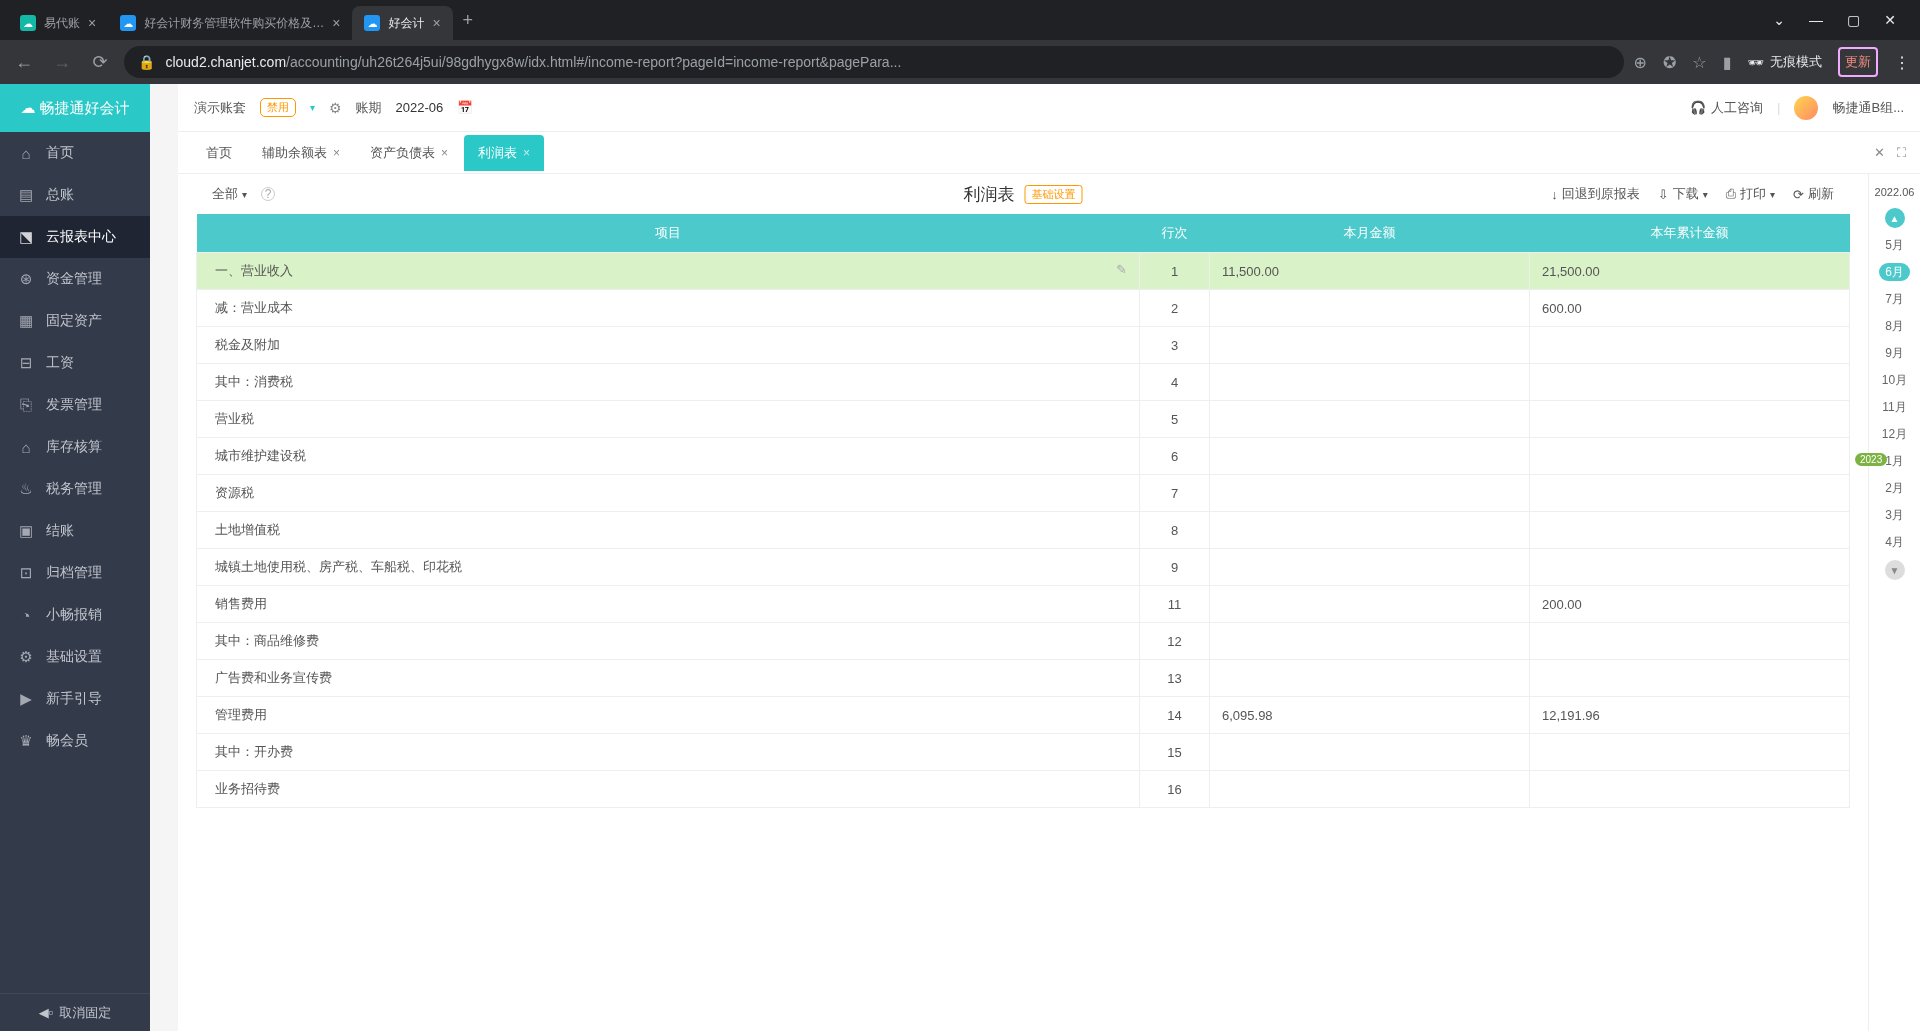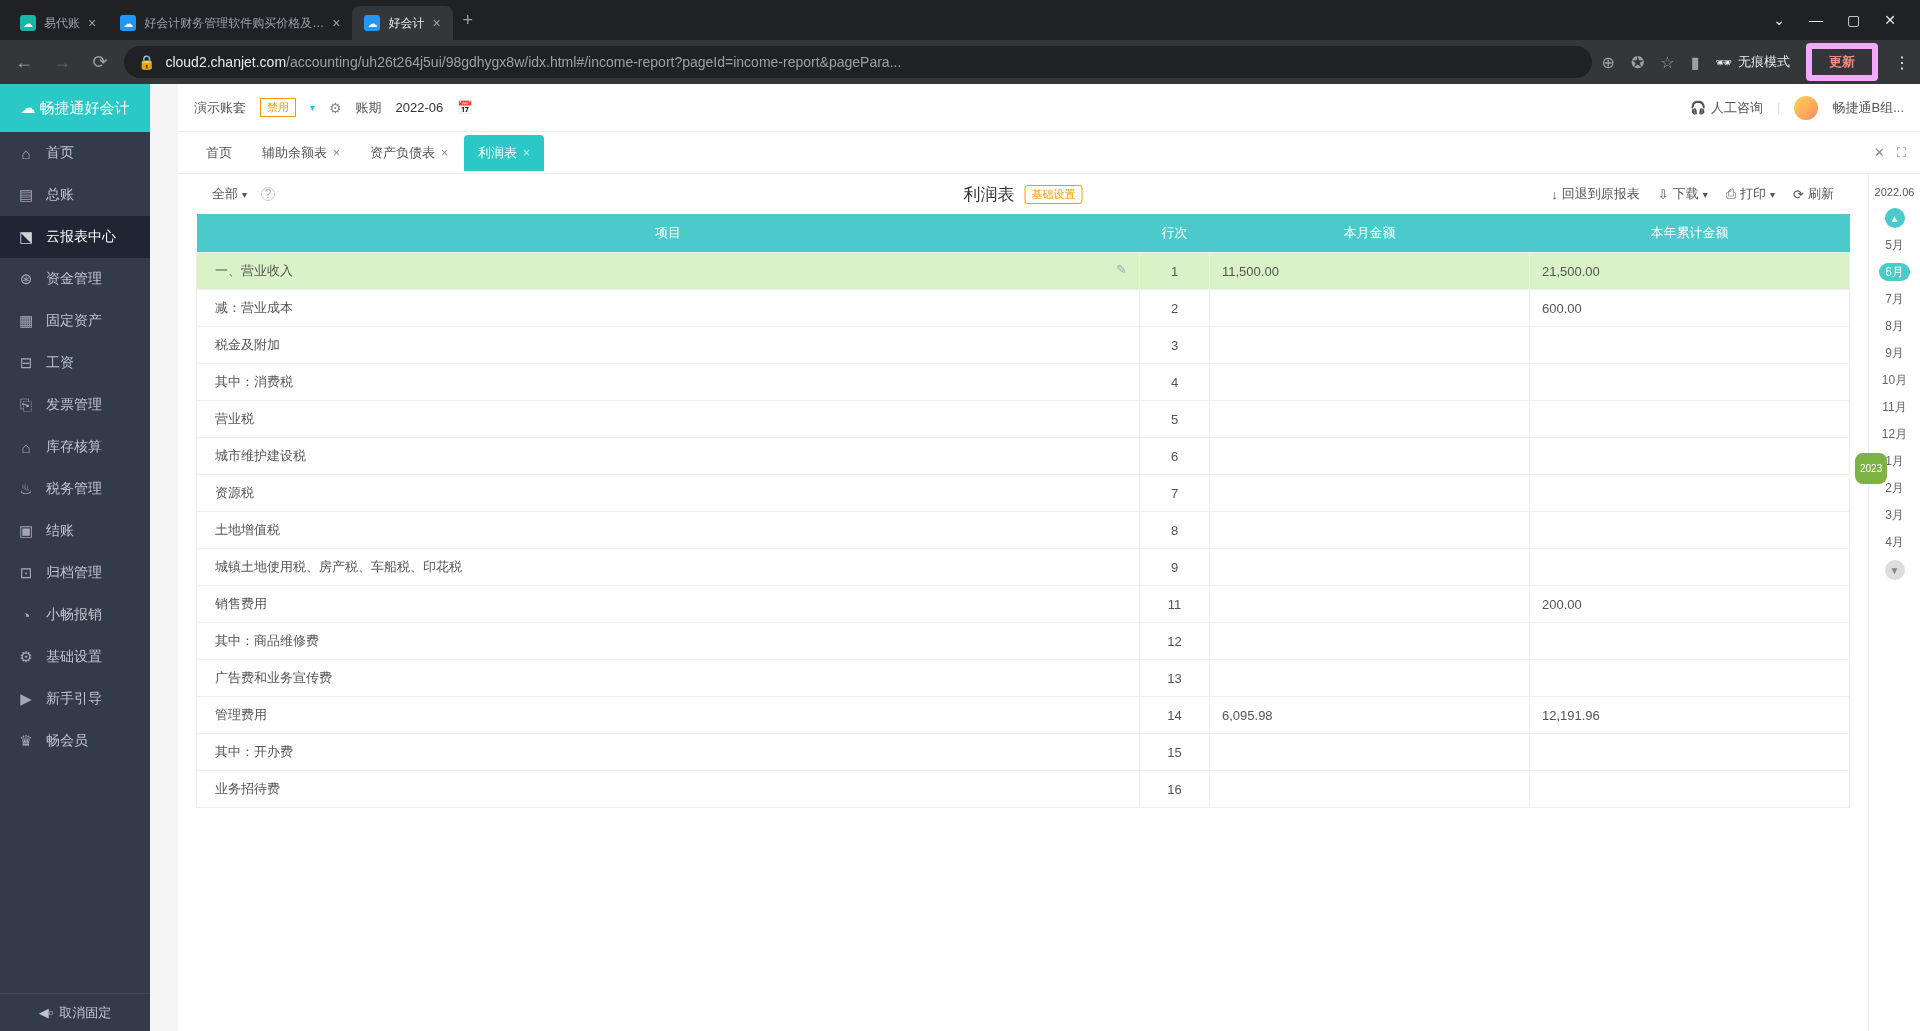--- a/index.html
+++ b/index.html
@@ -20,39 +20,39 @@
 .win-btn { cursor: pointer; font-size: 14px; }
 
 .addr-bar { display: flex; align-items: center; height: 44px; padding: 0 10px; gap: 10px; background: #35363a; }
 .nav-btn { color: #9aa0a6; font-size: 18px; cursor: pointer; width: 28px; text-align: center; }
 .nav-btn.disabled { opacity: 0.4; }
 .url-field { flex: 1; background: #202124; border-radius: 20px; height: 32px; display: flex; align-items: center; padding: 0 14px; color: #9aa0a6; font-size: 14px; gap: 10px; }
 .url-field .domain { color: #e8eaed; }
 .addr-icons { display: flex; gap: 16px; align-items: center; color: #9aa0a6; }
 .addr-icon { cursor: pointer; font-size: 16px; }
 .incognito-badge { display: flex; align-items: center; gap: 6px; color: #e8eaed; font-size: 13px; }
-.update-btn { color: #f28b82; font-size: 13px; border: 6px solid #f0abfc; border-radius: 4px; padding: 4px 17px; cursor: pointer; font-weight: bold; }
+.update-btn { color: #f28b82; font-size: 13px; border: 2px solid #f0abfc; border-radius: 4px; padding: 4px 5px; cursor: pointer; }
 .menu-dots { color: #e8eaed; font-size: 16px; cursor: pointer; }
 
 
 .app { display: flex; height: calc(100vh - 84px); }
 .sidebar { width: 150px; background: #333a4a; color: #c0c4cc; display: flex; flex-direction: column; }
 .logo { height: 48px; background: #2bc8c8; color: #fff; display: flex; align-items: center; justify-content: center; font-size: 15px; font-weight: 500; gap: 6px; flex-direction: column; }
 .logo-main { display: flex; align-items: center; gap: 4px; }
 .side-item { display: flex; align-items: center; height: 42px; padding: 0 18px; gap: 12px; cursor: pointer; font-size: 14px; }
 .side-item.active { background: #1f2533; color: #fff; }
 .side-icon { width: 16px; text-align: center; font-size: 15px; opacity: 0.8; }
 .side-footer { margin-top: auto; border-top: 1px solid #404857; height: 38px; display: flex; align-items: center; justify-content: center; gap: 6px; cursor: pointer; font-size: 13px; }
 
 .main { flex: 1; display: flex; flex-direction: column; background: #fff; min-width: 0; margin-left: 28px; }
 
 
 .app-header { height: 48px; display: flex; align-items: center; padding: 0 16px; gap: 14px; border-bottom: 1px solid #eee; }
 .account-sel { font-size: 13px; color: #555; }
-.trial-badge { border: 1px solid #ff9800; color: #ff9800; font-size: 11px; padding: 1px 6px; border-radius: 0; }
+.trial-badge { border: 1px solid #ff9800; color: #ff9800; font-size: 11px; padding: 1px 6px; border-radius: 5px; }
 .chevron { color: #2bc8c8; font-size: 10px; cursor: pointer; }
 .gear { color: #888; cursor: pointer; font-size: 14px; }
 .period-label { color: #555; font-size: 13px; }
 .period-val { color: #333; font-size: 13px; }
 .cal-icon { color: #2bc8c8; cursor: pointer; }
 .header-right { margin-left: auto; display: flex; align-items: center; gap: 14px; font-size: 13px; color: #555; }
 .consult { display: flex; align-items: center; gap: 5px; cursor: pointer; }
 .avatar { width: 24px; height: 24px; border-radius: 50%; background: linear-gradient(135deg,#ffd54f,#ff8a65); }
 
 
@@ -86,21 +86,21 @@
 .edit-icon { float: right; color: #aaa; cursor: pointer; font-size: 13px; }
 
 
 .month-rail { width: 52px; background: #fff; border-left: 1px solid #eee; display: flex; flex-direction: column; align-items: center; padding-top: 6px; }
 .year-label { font-size: 11px; color: #555; padding: 6px 0; cursor: pointer; }
 .rail-arrow { width: 20px; height: 20px; border-radius: 50%; background: #4bc9cb; color: #fff; display: flex; align-items: center; justify-content: center; font-size: 10px; cursor: pointer; margin: 4px 0; }
 .rail-arrow.down { background: #ddd; color: #888; }
 .month-item { font-size: 12px; color: #666; padding: 5px 0; cursor: pointer; width: 100%; text-align: center; position: relative; }
 .month-item.active { }
 .month-item.active span { background: #4bc9cb; color: #fff; border-radius: 10px; padding: 2px 6px; }
-.year-pill { position: absolute; left: -14px; background: #7cb342; color: #fff; font-size: 10px; border-radius: 8px; padding: 10px 5px; }
+.year-pill { position: absolute; left: -14px; background: #7cb342; color: #fff; font-size: 10px; border-radius: 8px; padding: 1px 5px; }
 
 .content-row { display: flex; flex: 1; min-height: 0; position: relative; }
 .table-area { flex: 1; display: flex; flex-direction: column; min-width: 0; position: relative; }
 </style>
 </head>
 <body>
 
 <div class="browser-chrome">
   <div class="tab-bar">
     <div id="browser-tabs" style="display: flex;">

